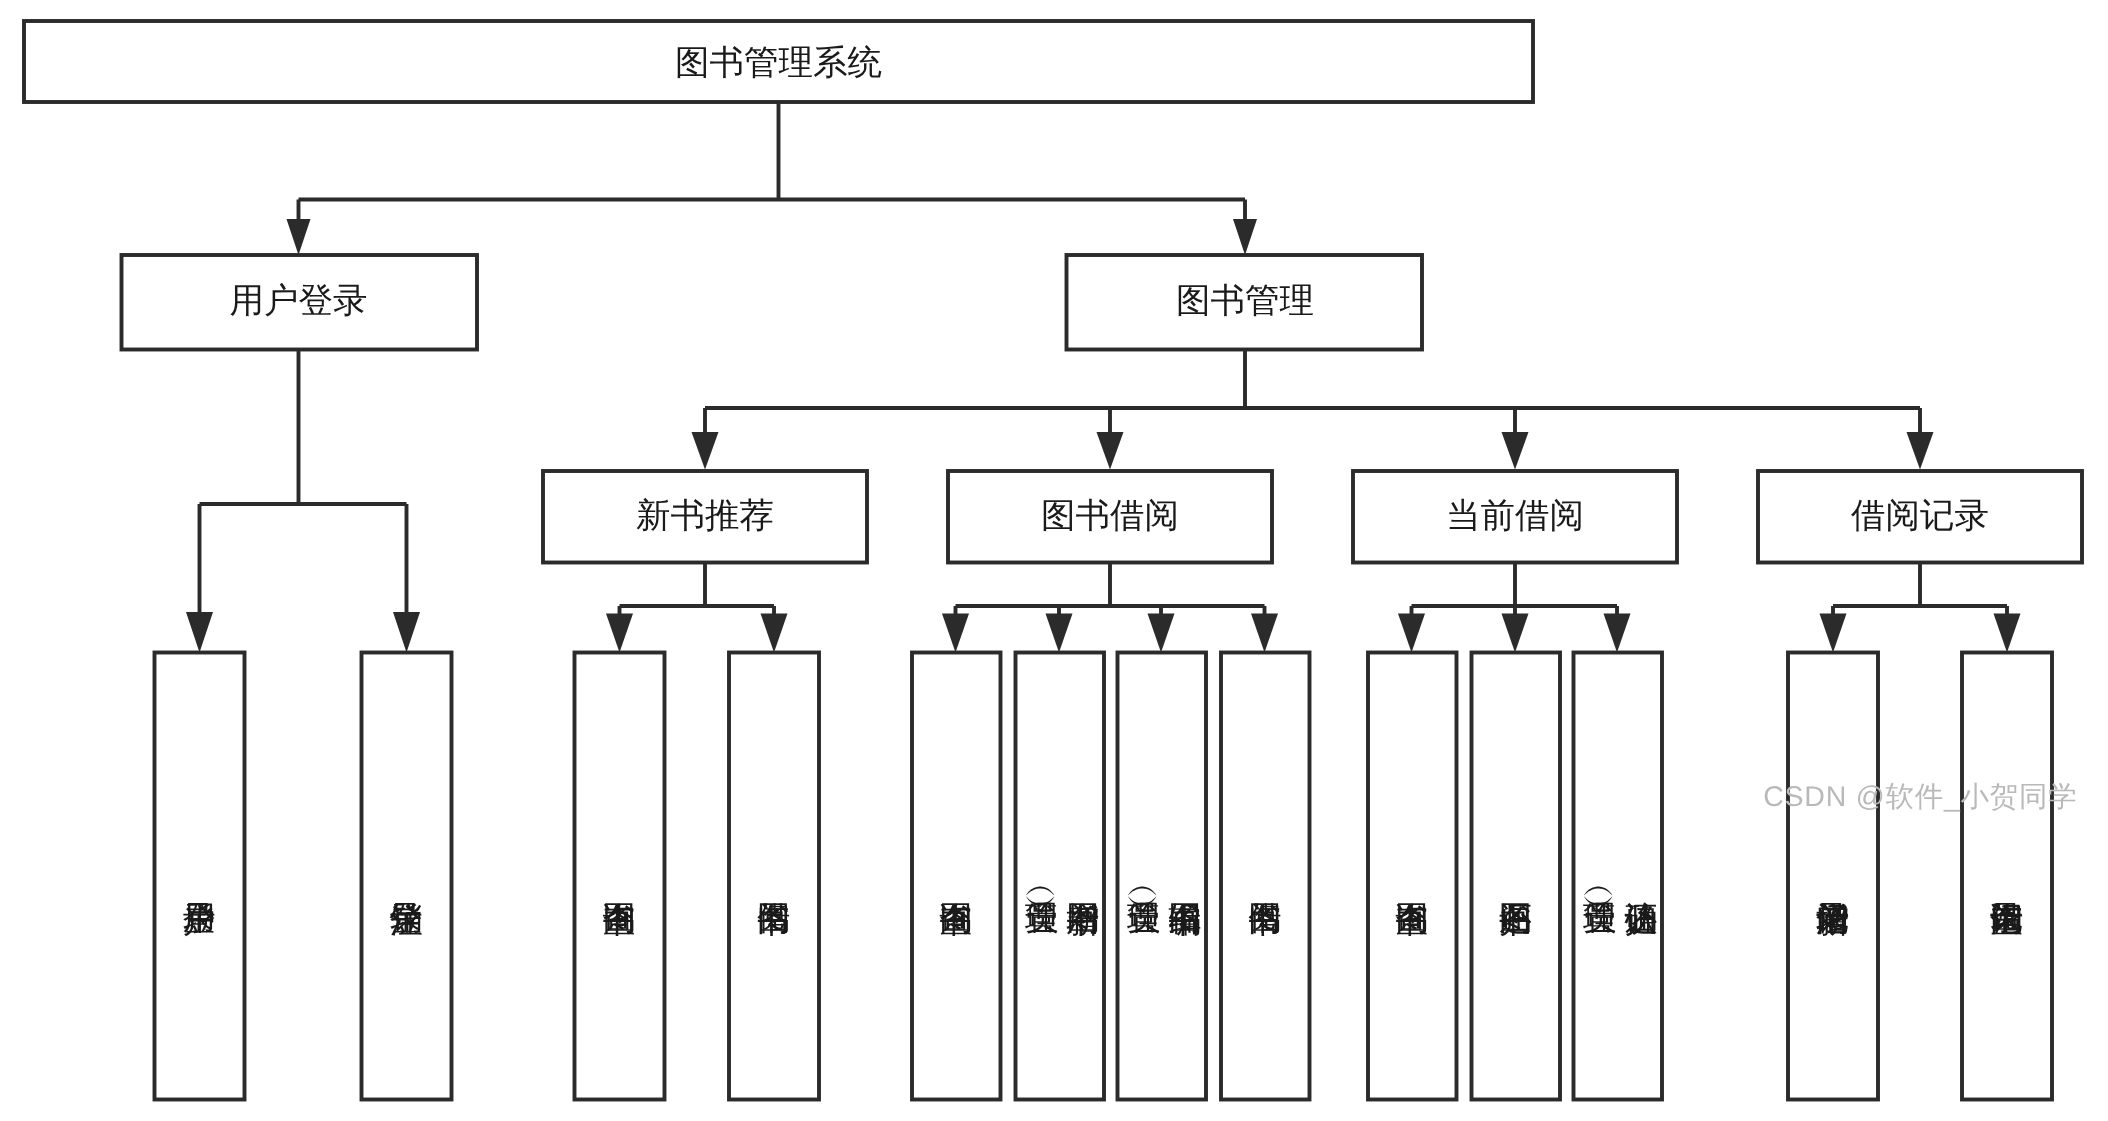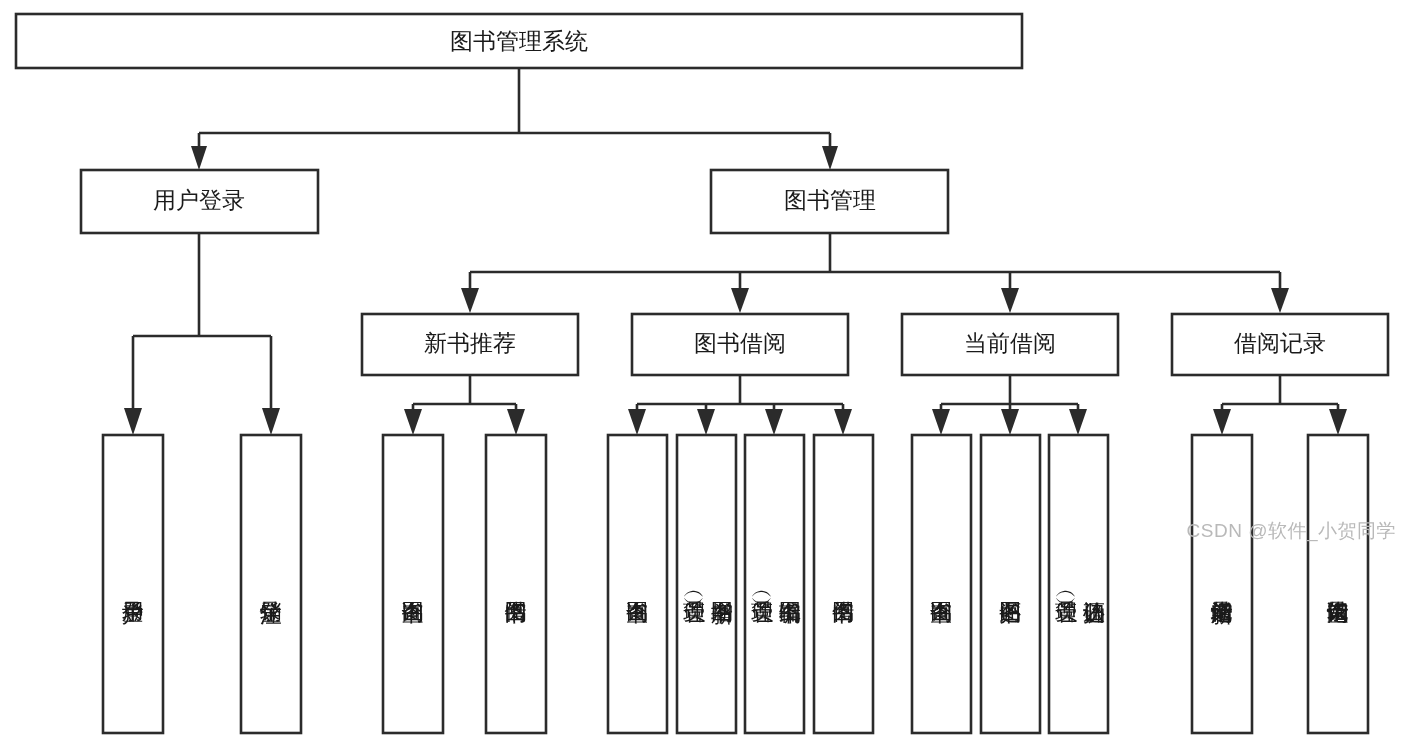--- a/index.html
+++ b/index.html
@@ -44,21 +44,21 @@
   }
   .node-label-h {
     font-family: "Liberation Sans", sans-serif;
     font-size: 23px;
     fill: #1a1a1a;
     text-anchor: middle;
     dominant-baseline: middle;
   }
   .watermark {
     position: absolute;
-    right: 9px;
+    right: 20px;
     bottom: 6px;
     font-family: "Liberation Sans", sans-serif;
     font-size: 19px;
     color: #b9b9b9;
     white-space: nowrap;
     letter-spacing: 0.5px;
     pointer-events: none;
     margin-top: 44px;
   }
   

